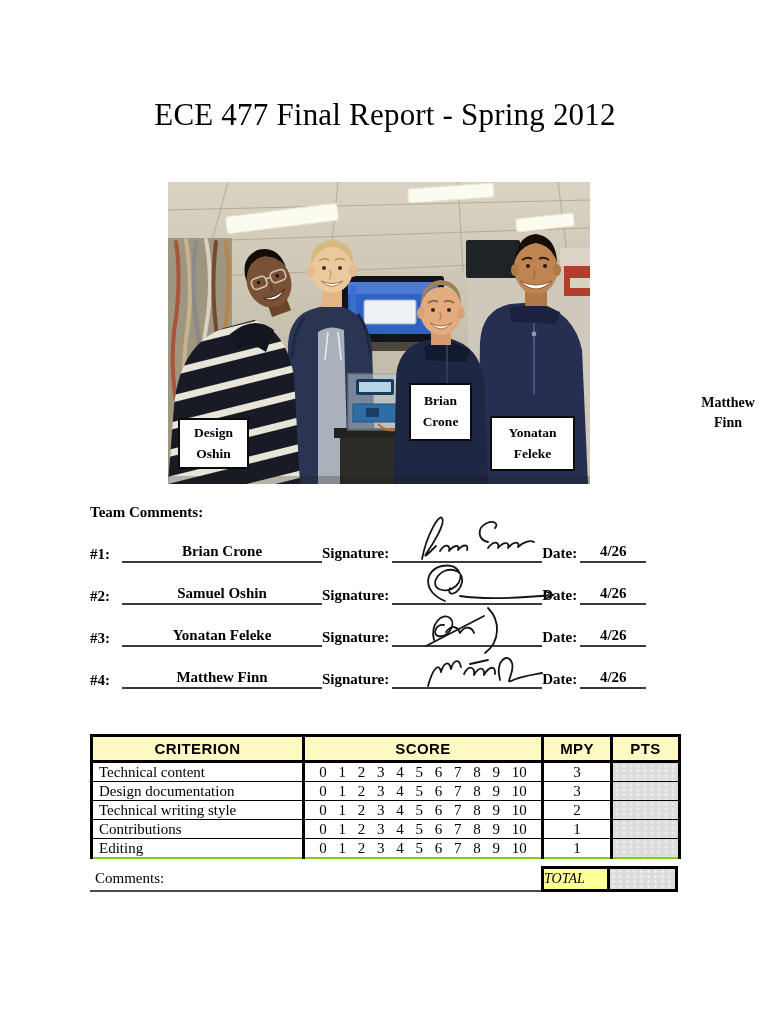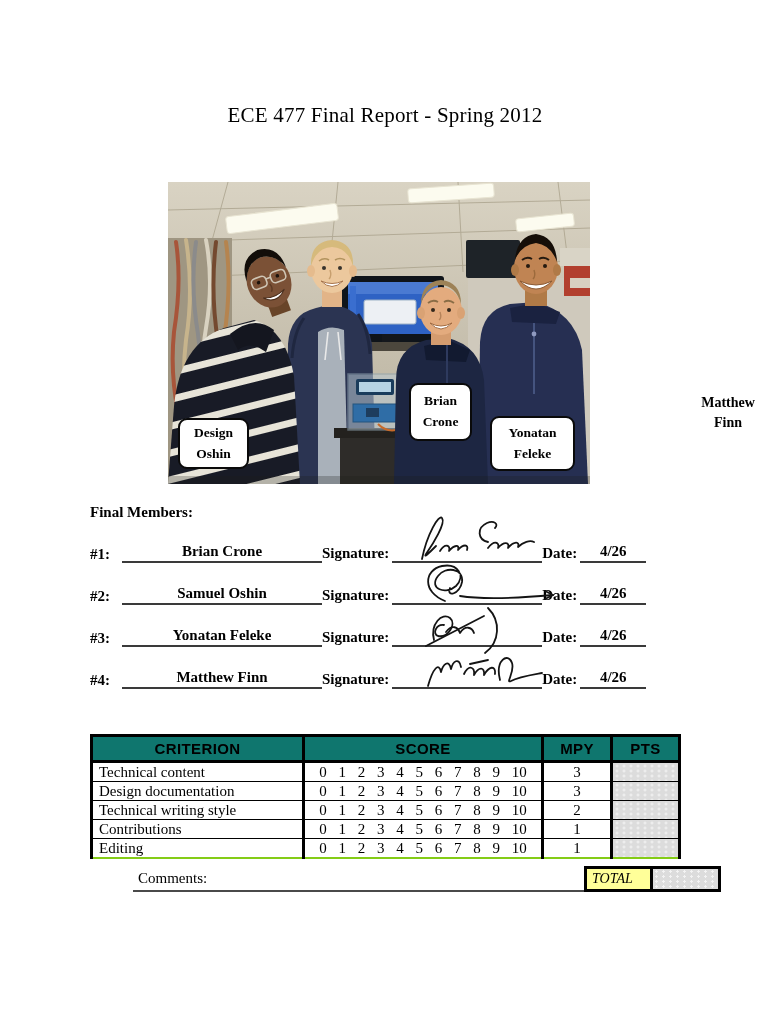--- a/index.html
+++ b/index.html
@@ -2,25 +2,25 @@
 <html><head>
 <meta charset="utf-8">
 <style>
   html,body{margin:0;padding:0;}
   body{
     width:770px;height:1024px;background:#ffffff;position:relative;
     font-family:"Liberation Serif",serif;color:#000;overflow:hidden;
   }
   
   .title-block{position:absolute;top:92px;left:0;width:770px;text-align:center;
-    font-size:21px;line-height:46px;letter-spacing:0.2px;}
+    font-size:31px;line-height:46px;letter-spacing:0.2px;}
   
   .photo{position:absolute;left:168px;top:182px;width:422px;height:302px;}
   .photo svg{display:block;width:100%;height:100%;}
-  .photo-label{position:absolute;background:#fff;border:2.5px solid #0a0a0a;border-radius:9px;
+  .photo-label{position:absolute;background:#fff;border:2.5px solid #0a0a0a;border-radius:1px;
     text-align:center;font-weight:bold;font-size:13.5px;line-height:1.55;
     display:flex;flex-direction:column;justify-content:center;box-sizing:border-box;}
   .lbl-samuel{left:10px;top:236px;width:71px;height:51px;}
   .lbl-brian{left:241px;top:201px;width:63px;height:58px;}
   .lbl-yonatan{left:322px;top:234px;width:85px;height:55px;}
   .matthew-label{position:absolute;left:694px;top:393px;width:68px;text-align:center;
     font-weight:bold;font-size:14px;line-height:20px;}
   
   .team{position:absolute;left:90px;top:504px;width:605px;height:200px;}
   .team-heading{font-weight:bold;font-size:15px;line-height:17px;}
@@ -29,35 +29,35 @@
   .m-name{width:200px;border-bottom:2px solid #3a3a3a;text-align:center;padding-bottom:1px;}
   .m-sig-label{padding-bottom:1px;}
   .m-sig-line{width:150px;height:20px;border-bottom:2px solid #3a3a3a;margin-left:3px;}
   .m-date-label{padding-bottom:1px;}
   .m-date{width:66px;border-bottom:2px solid #3a3a3a;text-align:center;margin-left:3px;padding-bottom:1px;}
   .sig-overlay{position:absolute;left:0;top:0;width:605px;height:200px;pointer-events:none;}
   .sig-overlay path{stroke:#141414;stroke-width:1.8;fill:none;stroke-linecap:round;stroke-linejoin:round;}
   
   .stable{position:absolute;left:90px;top:734px;width:588px;border-collapse:collapse;table-layout:fixed;font-size:15px;}
   .stable th{font-family:"Liberation Sans",sans-serif;font-weight:bold;font-size:15px;
-    border:3px solid #000;height:21px;background:#0f766e;letter-spacing:0.4px;}
+    border:3px solid #000;height:21px;background:#fef9c3;letter-spacing:0.4px;}
   .stable td{border-left:3px solid #000;border-right:3px solid #000;border-top:1px solid #000;
     border-bottom:1px solid #000;height:18px;padding:0;}
   .stable tr.last td{border-bottom:2px solid #84cc16;}
   .stable td.crit{padding-left:6px;}
   .stable td.score{text-align:center;word-spacing:8px;}
   .stable td.mpy{text-align:center;}
   .gray-dotted{background-color:#dcdcdc;
     background-image:radial-gradient(circle,#f3f3f3 1px,rgba(0,0,0,0) 1.2px);
     background-size:7px 5px;}
-  .comments-row{position:absolute;left:90px;top:866px;width:588px;height:26px;display:flex;margin-left:43px;}
+  .comments-row{position:absolute;left:90px;top:866px;width:588px;height:26px;display:flex;}
   .comments-cell{width:451px;box-sizing:border-box;border-bottom:2px solid #4a4a4a;
     font-size:15px;padding-left:5px;display:flex;align-items:center;}
   .total-cell{width:69px;height:26px;box-sizing:border-box;border:3px solid #000;
-    font-style:italic;font-size:14px;padding-left:5px;display:flex;align-items:center;}
+    font-style:italic;font-size:14px;display:flex;align-items:center;}
   .pts-final-cell{width:68px;height:26px;box-sizing:border-box;border:3px solid #000;border-left:none;}
 </style>
 </head>
 <body>
 
 <div class="title-block">
   <div>ECE 477 Final Report - Spring 2012</div>
 </div>
 
 <div class="photo">
@@ -200,21 +200,21 @@
     <span>Feleke</span>
   </div>
 </div>
 
 <div class="matthew-label">
   <div>Matthew</div>
   <div>Finn</div>
 </div>
 
 <div class="team">
-  <div class="team-heading">Final Members:</div>
+  <div class="team-heading">Team Comments:</div>
 
   <div class="member-row">
     <span class="m-idx">#1:</span>
     <span class="m-name">Brian Crone</span>
     <span class="m-sig-label">Signature:</span>
     <span class="m-sig-line"></span>
     <span class="m-date-label">Date:</span>
     <span class="m-date">4/26</span>
   </div>
   <div class="member-row">

